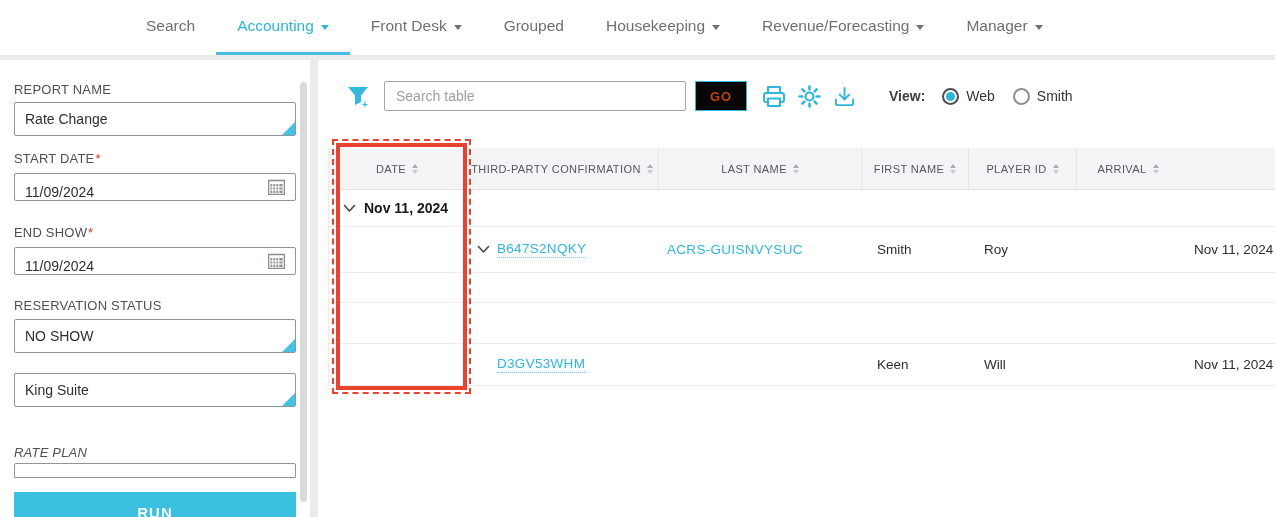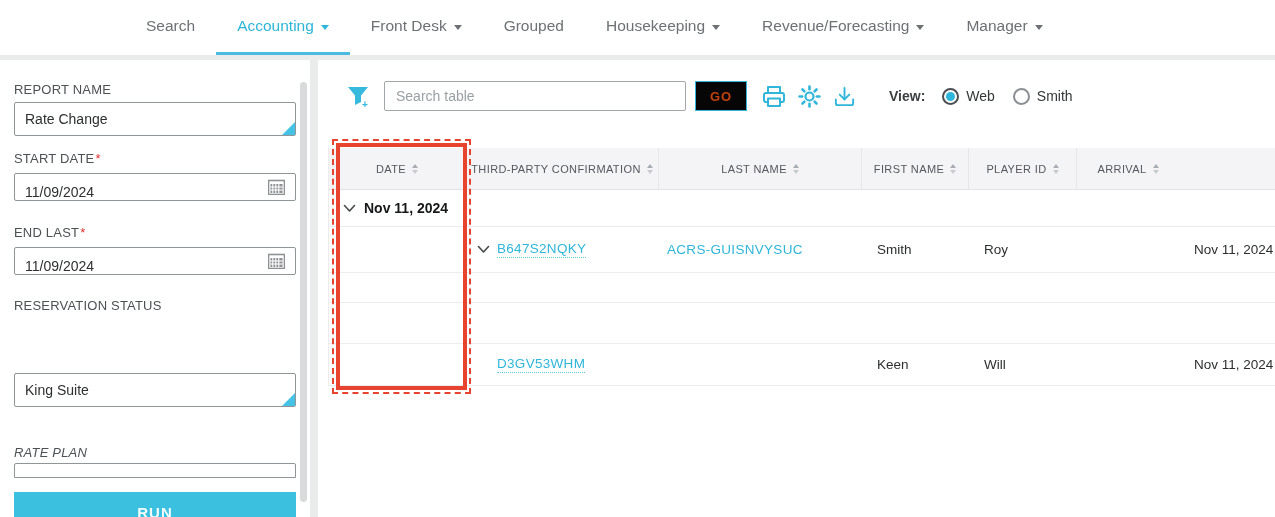--- a/index.html
+++ b/index.html
@@ -191,35 +191,39 @@
         <rect x="0.5" y="1.5" width="16" height="14" fill="#fff" stroke="#8d9194" stroke-width="1.6"></rect>
         <rect x="2.5" y="5" width="12" height="9" fill="#8d9194"></rect>
         <line x1="4.8" y1="5" x2="4.8" y2="14" stroke="#fff" stroke-width="1.1"></line>
         <line x1="7.8" y1="5" x2="7.8" y2="14" stroke="#fff" stroke-width="1.1"></line>
         <line x1="10.8" y1="5" x2="10.8" y2="14" stroke="#fff" stroke-width="1.1"></line>
         <line x1="2.5" y1="8" x2="14.5" y2="8" stroke="#fff" stroke-width="1.1"></line>
         <line x1="2.5" y1="11" x2="14.5" y2="11" stroke="#fff" stroke-width="1.1"></line>
       </svg>
 
       <div class="fld-label" style="top:165px;">
-        <span>END LAST</span><span class="req">*</span>
+        <span>END SHOW</span><span class="req">*</span>
       </div>
       <input class="date-input" style="top: 187px;" value="11/09/2024">
       <svg class="cal-icon" style="left:268px; top:193px;" viewBox="0 0 17 16">
         <rect x="0.5" y="1.5" width="16" height="14" fill="#fff" stroke="#8d9194" stroke-width="1.6"></rect>
         <rect x="2.5" y="5" width="12" height="9" fill="#8d9194"></rect>
         <line x1="4.8" y1="5" x2="4.8" y2="14" stroke="#fff" stroke-width="1.1"></line>
         <line x1="7.8" y1="5" x2="7.8" y2="14" stroke="#fff" stroke-width="1.1"></line>
         <line x1="10.8" y1="5" x2="10.8" y2="14" stroke="#fff" stroke-width="1.1"></line>
         <line x1="2.5" y1="8" x2="14.5" y2="8" stroke="#fff" stroke-width="1.1"></line>
         <line x1="2.5" y1="11" x2="14.5" y2="11" stroke="#fff" stroke-width="1.1"></line>
       </svg>
 
       <div class="fld-label" style="top:238px;">
         <span>RESERVATION STATUS</span>
+      </div>
+      <div class="fld-box" style="top:259px;">
+        <span>NO SHOW</span>
+        <span class="corner-tri"></span>
       </div>
 
       <div class="fld-label" style="top:310px;">
         <span>ROOM TYPE</span>
       </div>
       <div class="fld-box" style="top:313px;">
         <span>King Suite</span>
         <span class="corner-tri"></span>
       </div>
 

